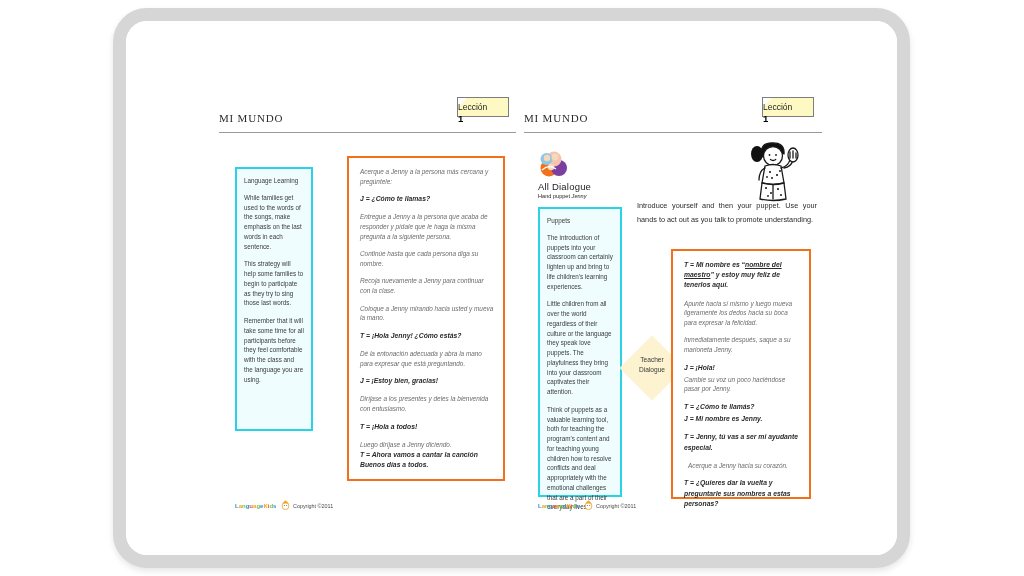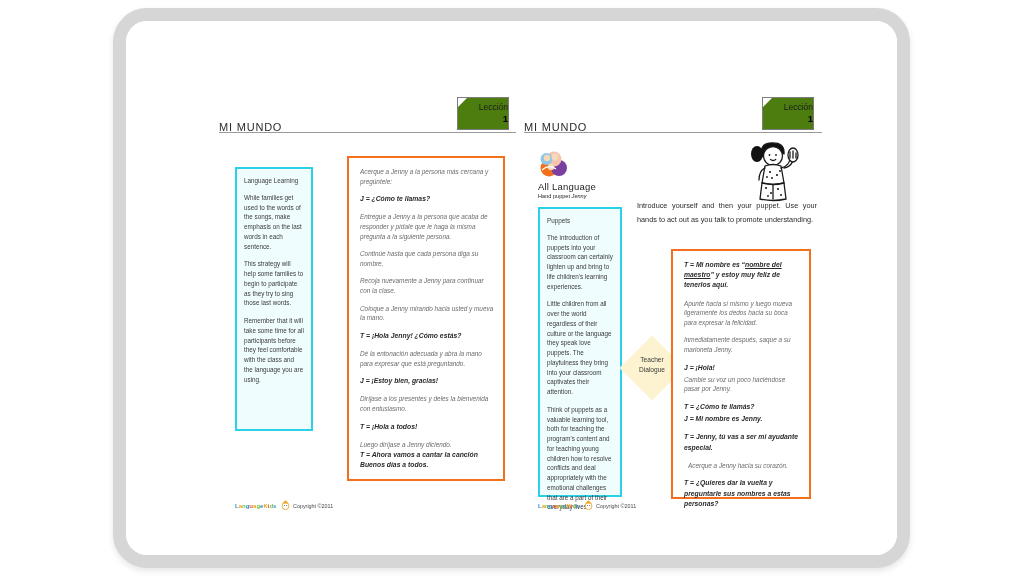--- a/index.html
+++ b/index.html
@@ -21,29 +21,29 @@
     border-radius:21px;overflow:hidden;
   }
 
   
   .page{position:absolute;top:0;height:100%;background:#fff;}
   #page-left{left:85px;width:308px;}
   #page-right{left:390px;width:308px;}
 
   .page-head{position:absolute;left:0;right:0;top:88px;height:30px;}
   .page-title{
-    position:absolute;left:8px;top:12px;font-size:11px;letter-spacing:.8px;
-    color:#2b2b2b;white-space:nowrap;
+    position:absolute;left:8px;top:3px;font-size:11px;letter-spacing:.8px;
+    color:#2b2b2b;white-space:nowrap;font-family:Liberation Serif, serif;
   }
   .head-rule{position:absolute;left:8px;right:2px;top:23px;height:1px;background:#9a9a9a;}
 
   .lesson-tab{
-    position:absolute;right:10px;top:-12px;width:52px;height:33px;
-    border:1px solid #7d7d7d;background:#4d7c0f;box-sizing:border-box;
-    text-align:right;
+    position:absolute;right:10px;top:-12px;width:52px;height:20px;
+    border:1px solid #7d7d7d;background:#fef9c3;box-sizing:border-box;
+    text-align:left;
   }
   .lesson-tab .fold2{
     position:absolute;left:0;top:0;width:0;height:0;
     border-left:9px solid #ffffff;border-bottom:9px solid transparent;
   }
   .lesson-word{position:absolute;left:0;right:0;top:4px;font-size:8.5px;color:#1c1c1c;}
   .lesson-num{position:absolute;left:0;right:0;top:15px;font-size:9.5px;font-weight:bold;color:#000;}
 
   
   .tipbox{
@@ -167,21 +167,21 @@
           <svg width="30" height="30" viewBox="0 0 30 30">
             <circle cx="11" cy="20" r="8.5" fill="#f2701b"></circle>
             <circle cx="21" cy="20" r="8" fill="#7b3fa0"></circle>
             <circle cx="16" cy="11" r="7.5" fill="#f4c4b0"></circle>
             <circle cx="8.5" cy="11" r="6" fill="#8fc7e8"></circle>
             <circle cx="9" cy="10" r="3.2" fill="#f7d9b8"></circle>
             <circle cx="17" cy="9" r="3.4" fill="#f7d9b8"></circle>
             <circle cx="13" cy="19" r="3.2" fill="#f7d9b8"></circle>
             <path d="M4 22 q7 -6 14 -1" fill="none" stroke="#ffffff" stroke-width="1.2"></path>
           </svg>
-          <div class="lbl" style="margin-top:3px;">All Language</div>
+          <div class="lbl" style="margin-top:3px;">All Dialogue</div>
           <div class="sub"><span>Hand puppet </span><i>Jenny</i></div>
         </div>
 
         <div style="position:absolute;left:232px;top:120px;">
           <svg width="56" height="64" viewBox="0 0 56 64">
             <g fill="none" stroke="#1a1a1a" stroke-width="1.3" stroke-linecap="round">
               <path d="M15 16 q-5 -13 8 -14 q14 -1 13 11" fill="#111"></path>
               <ellipse cx="9" cy="13" rx="6" ry="8" fill="#111" stroke="none"></ellipse>
               <circle cx="25" cy="15" r="9.5" fill="#fff"></circle>
               <circle cx="21.5" cy="14" r=".9" fill="#1a1a1a" stroke="none"></circle>

